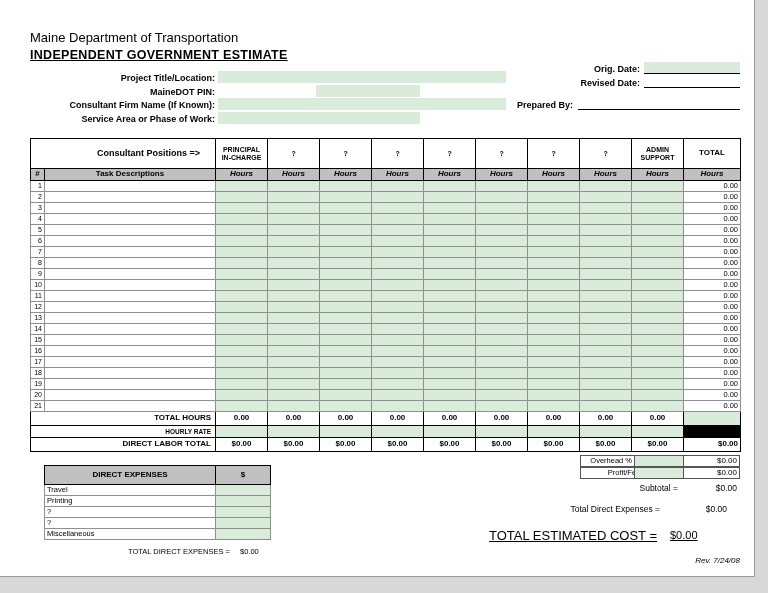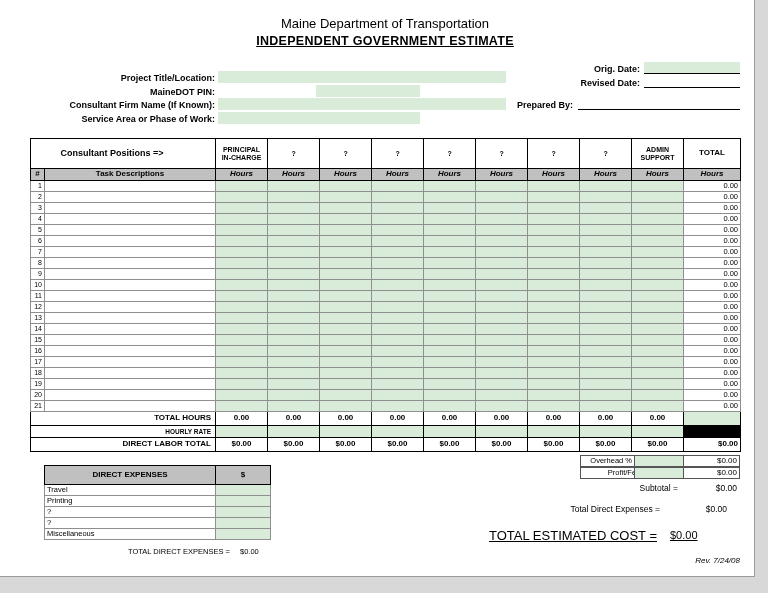--- a/index.html
+++ b/index.html
@@ -11,29 +11,29 @@
   .page{position:absolute;left:0;top:0;width:754px;height:576px;background:#fff;
     border-right:1px solid #9a9a9a;border-bottom:1px solid #9a9a9a;}
   .r{text-align:right;}
   .bold{font-weight:normal;}
   .it{font-style:italic;}
   .lbl{position:absolute;font-size:9px;font-weight:bold;line-height:12px;white-space:nowrap;}
   .field{position:absolute;box-sizing:border-box;}
   .green{background:var(--input-green,#d9ecd9);}
   .ul{border-bottom:1px solid #000;}
   
-  .hdr-center{position:absolute;left:30px;top:16px;width:710px;text-align:center;}
+  .hdr-center{position:absolute;left:30px;top:30px;width:710px;}
   .org{font-size:13px;line-height:15px;}
   .doc-title{font-size:12.5px;font-weight:bold;text-decoration:underline;margin-top:3px;letter-spacing:.3px;}
   
   table{border-collapse:collapse;table-layout:fixed;}
   .maintbl{position:absolute;left:30px;top:138px;width:710px;border:1px solid #000;}
   .maintbl td{border:1px solid #8f8f8f;padding:0;line-height:1.1;overflow:hidden;white-space:nowrap;box-sizing:border-box;}
   .poshead td{height:30px;border-color:#000;text-align:center;font-size:7px;font-weight:bold;white-space:pre-line;background:#fff;vertical-align:middle;}
-  .poshead td.nob{border:none;background:transparent;font-size:9px;padding-right:22px;white-space:nowrap;}
+  .poshead td.nob{border:none;background:transparent;text-align:right;font-size:9px;padding-right:15px;white-space:nowrap;}
   .hoursrow td{height:12px;background:var(--header-gray,#c0c0c0);text-align:center;font-size:8px;font-weight:bold;border-color:#000;}
   .hoursrow td.hours{font-style:italic;}
   .drow td{height:11px;font-size:7.5px;}
   .drow .numc{text-align:right;padding-right:2px;font-size:7px;}
   .drow .totc{text-align:right;padding-right:2px;}
   .sumrow td{border-color:#000;}
   .sumrow .sumlbl{text-align:right;font-weight:bold;font-size:8px;padding-right:4px;}
   .sumrow .sumlbl.small{font-size:6.5px;}
   .sumrow .sumval{text-align:center;font-weight:bold;font-size:8px;}
   .sumrow.th td{height:14px;}

